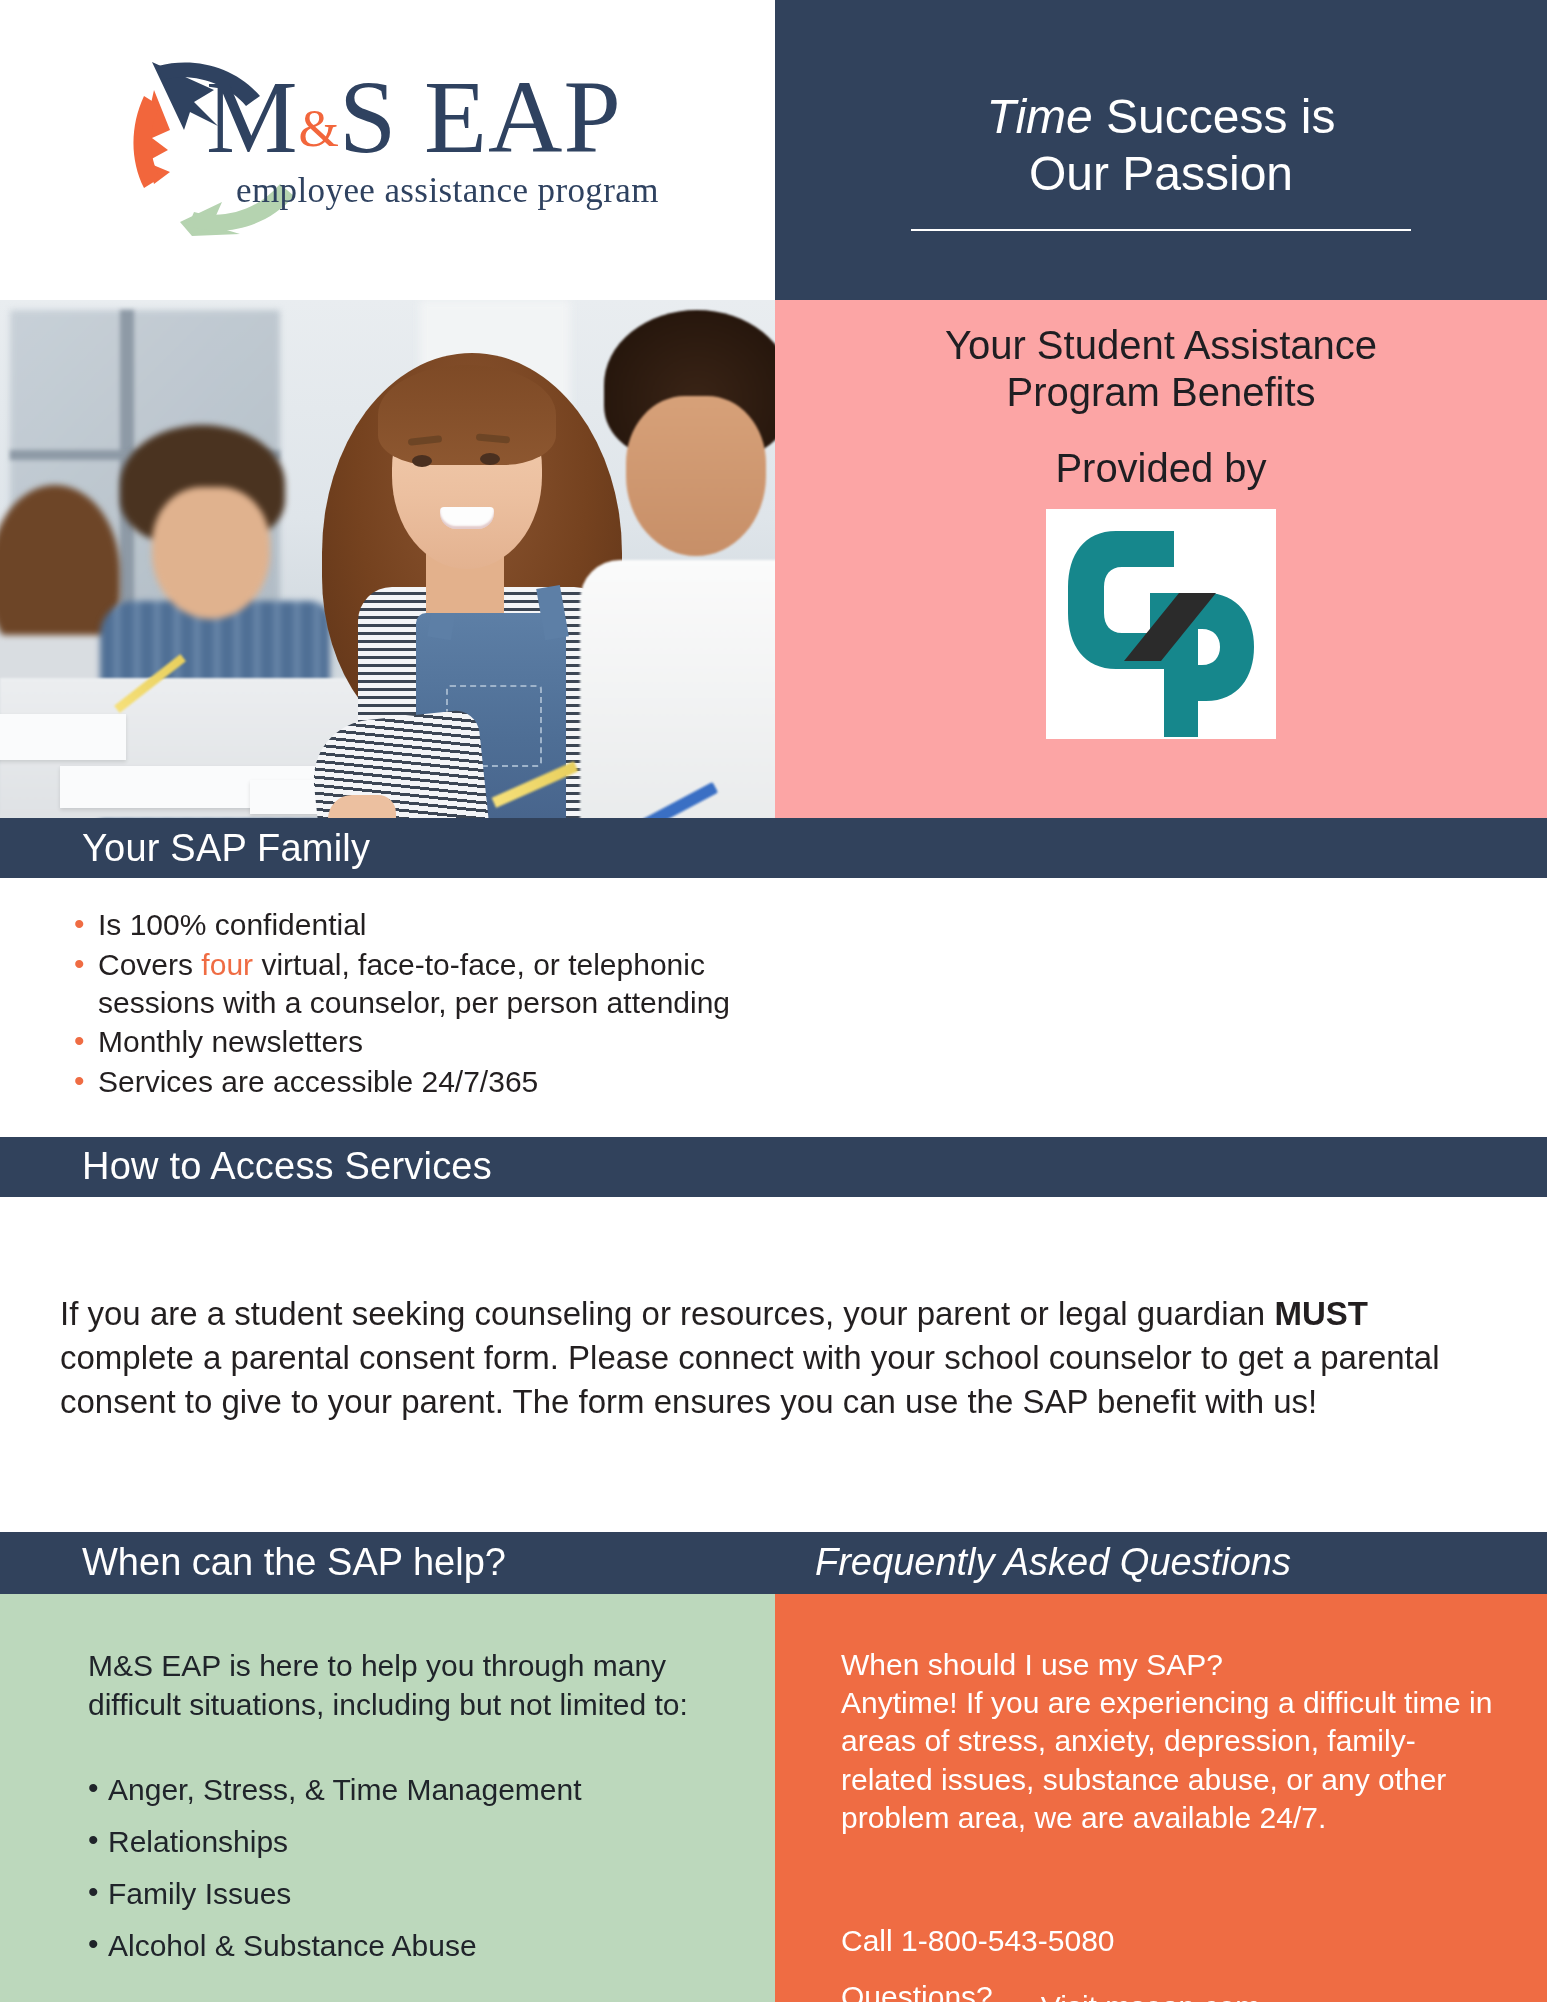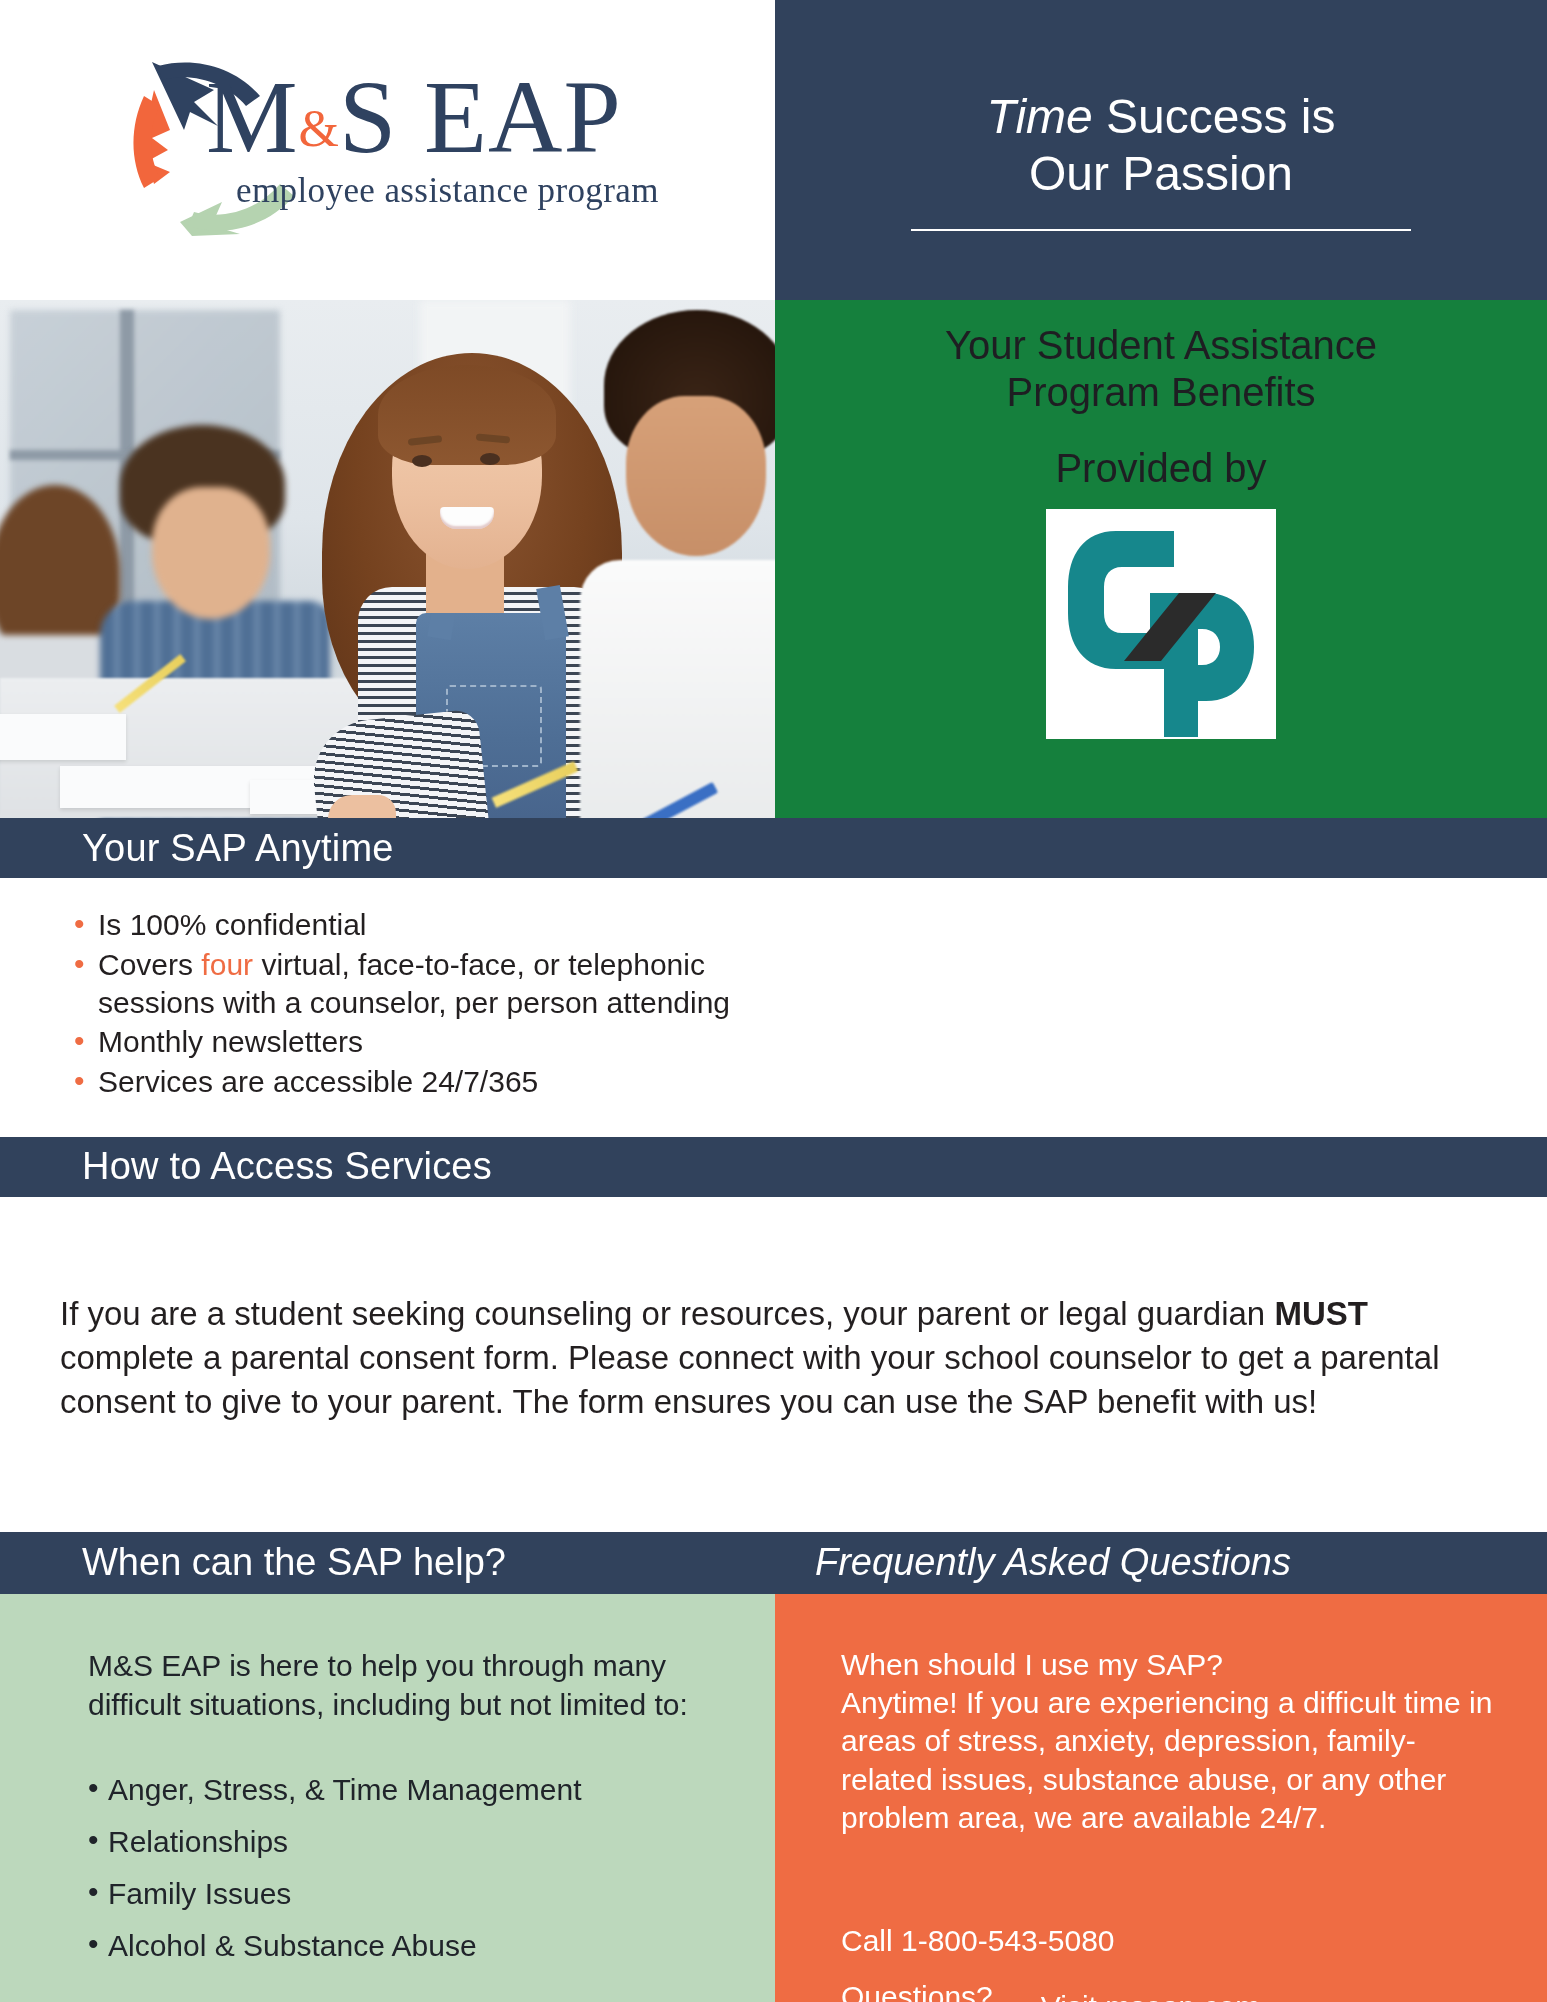--- a/index.html
+++ b/index.html
@@ -273,21 +273,21 @@
   }
   .ph-pen-blue {
     position: absolute;
     background: #3a6fc4;
     filter: blur(.8px);
     border-radius: 2px;
   }
 
   .provider-cell {
     flex: 1 1 auto;
-    background: #15803d;
+    background: #fca5a5;
     display: flex;
     flex-direction: column;
     align-items: center;
     padding-top: 16px;
     box-sizing: border-box;
   }
   .provider-title {
     font-size: 40px;
     line-height: 1.18;
     text-align: center;
@@ -566,21 +566,21 @@
         <rect x="118" y="120" width="34" height="108" fill="#16878c"></rect>
 
         <path d="M133 84 L170 84 L115 152 L78 152 Z" fill="#2b2b2b"></path>
       </svg>
     </div>
   </div>
 
 </div>
 
 <div class="bar">
-  <div class="bar-title">Your SAP Anytime</div>
+  <div class="bar-title">Your SAP Family</div>
 </div>
 
 <div class="benefits">
   <div class="col col-left">
     <ul class="bullets">
       <li>Is 100% confidential</li>
       <li><span>Covers </span><span class="hl-orange">four</span><span> virtual, face-to-face, or telephonic sessions with a counselor, per person attending</span></li>
       <li>Monthly newsletters</li>
       <li>Services are accessible 24/7/365</li>
     </ul>

